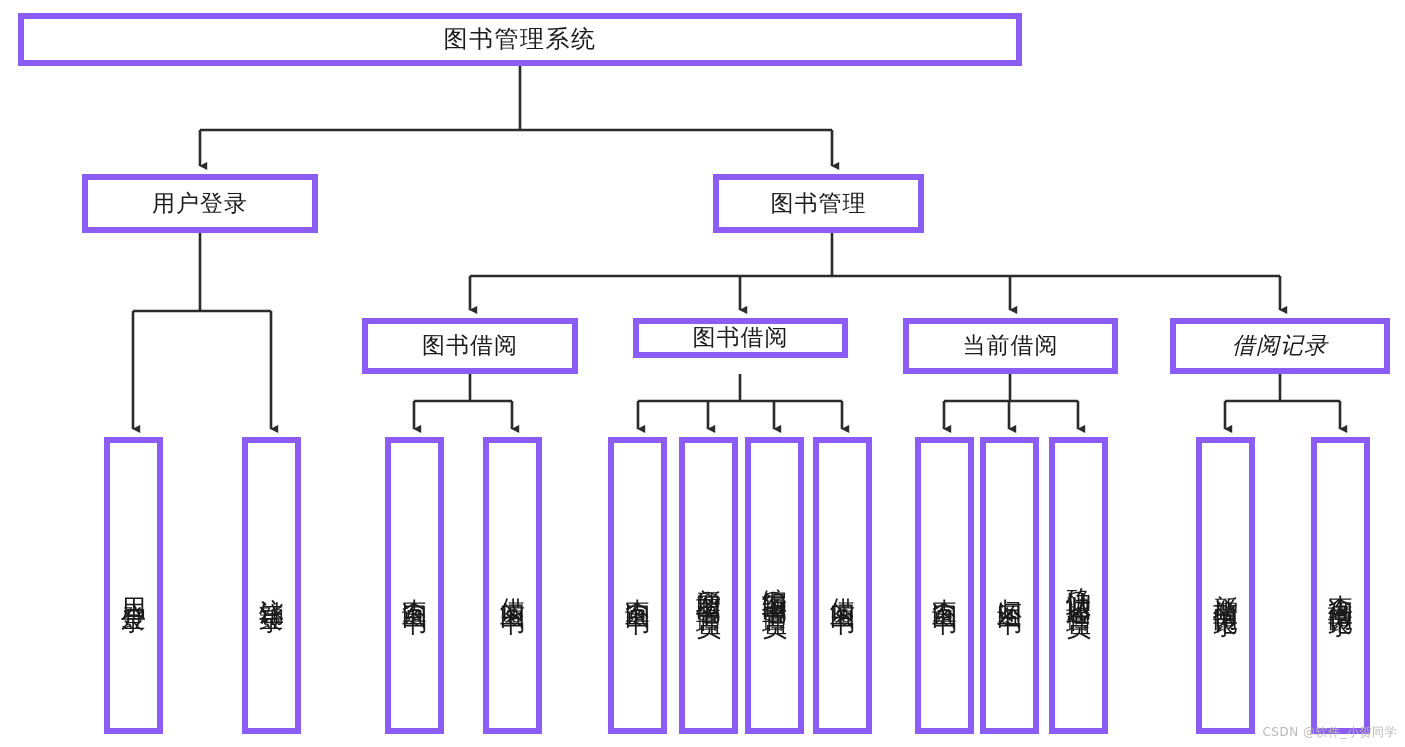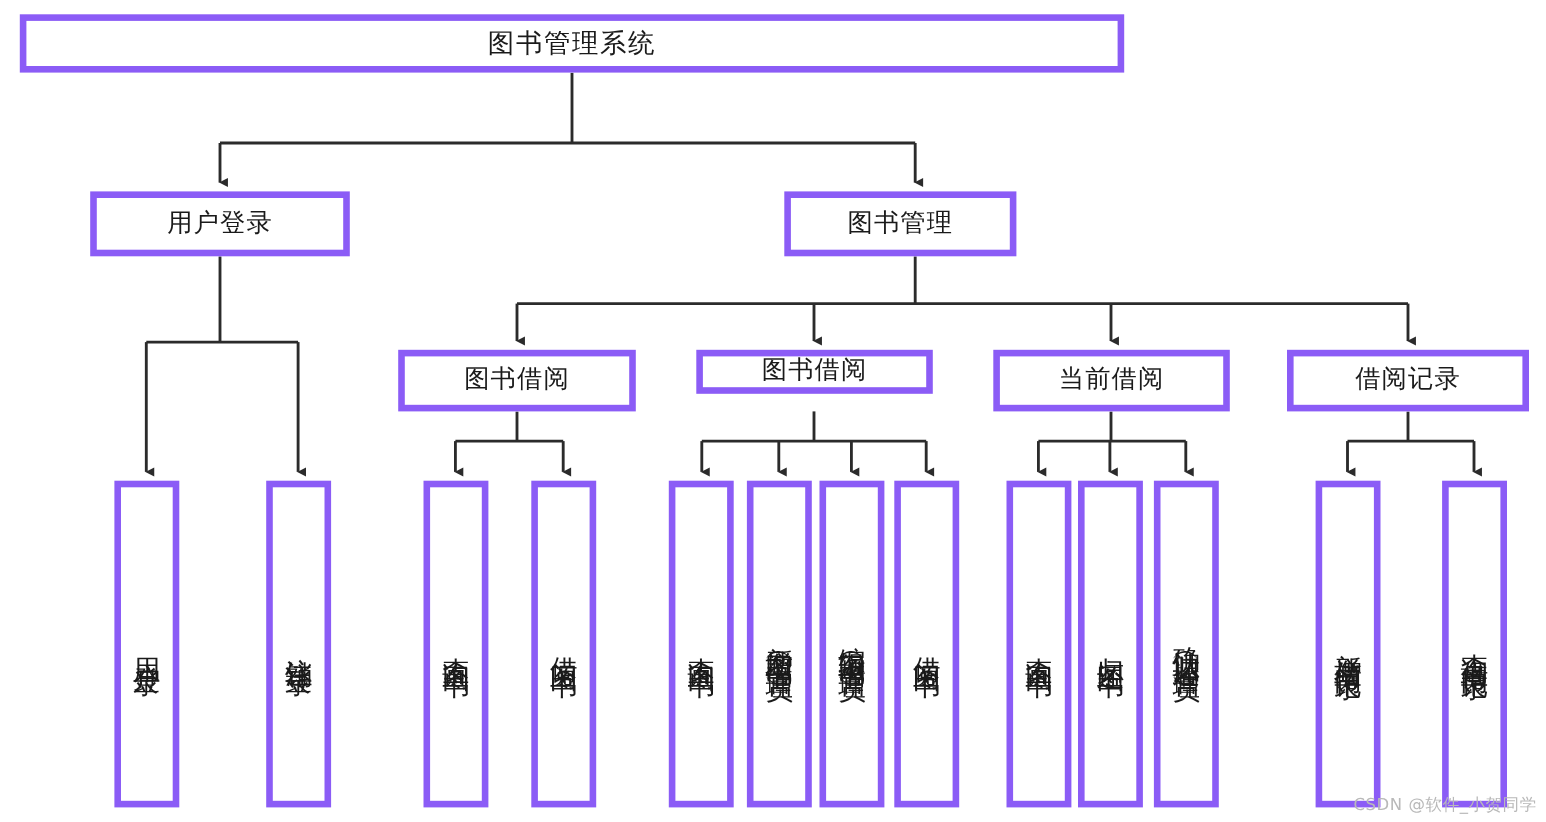--- a/index.html
+++ b/index.html
@@ -54,21 +54,21 @@
   .connectors{
     position:absolute;left:0;top:0;
     width:1405px;height:747px;
     z-index:1;
     pointer-events:none;
   }
   .watermark{
     position:absolute;
     right:8px;
     bottom:6px;
-    font-size:15px;
+    font-size:12px;
     color:#b9b9b9;
     letter-spacing:0.5px;
     z-index:5;
     white-space:nowrap;
     font-family:"DejaVu Sans","Liberation Sans",sans-serif;
   }
 </style>
 </head>
 <body>
 
@@ -141,21 +141,21 @@
   </div>
 
   <div class="node h-node" style="left:633px;top:318px;width:215px;height:40px;">
     <span class="label">图书借阅</span>
   </div>
 
   <div class="node h-node" style="left:903px;top:318px;width:215px;height:56px;align-items:center;">
     <span class="label">当前借阅</span>
   </div>
 
-  <div class="node h-node" style="left:1170px;top:318px;width:220px;height:56px;">
+  <div class="node h-node" style="left:1170px;top:318px;width:220px;height:56px;font-style:italic;">
     <span class="label">借阅记录</span>
   </div>
 
   <div class="node v-node" style="left:104px;top:437px;width:59px;height:297px;">
     <span class="label">用户登录</span>
   </div>
 
   <div class="node v-node" style="left:242px;top:437px;width:59px;height:297px;">
     <span class="label">注销登录</span>
   </div>

